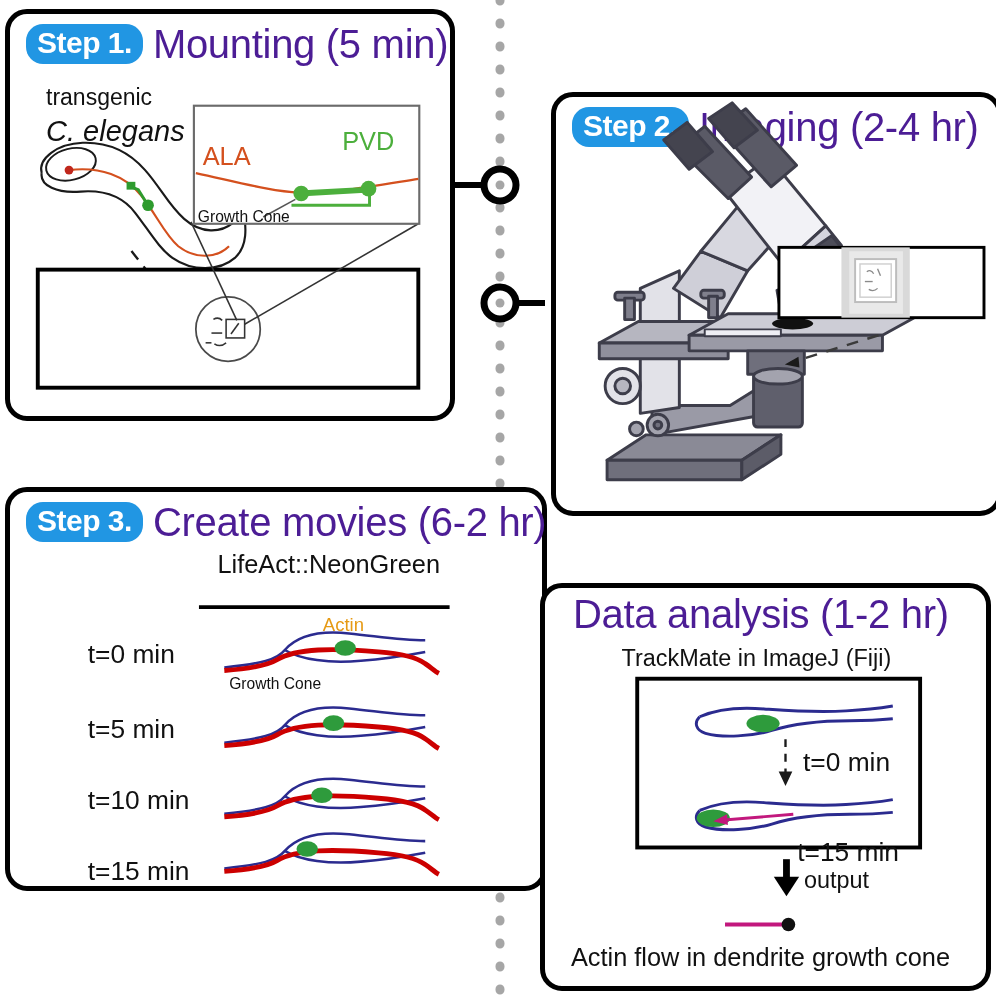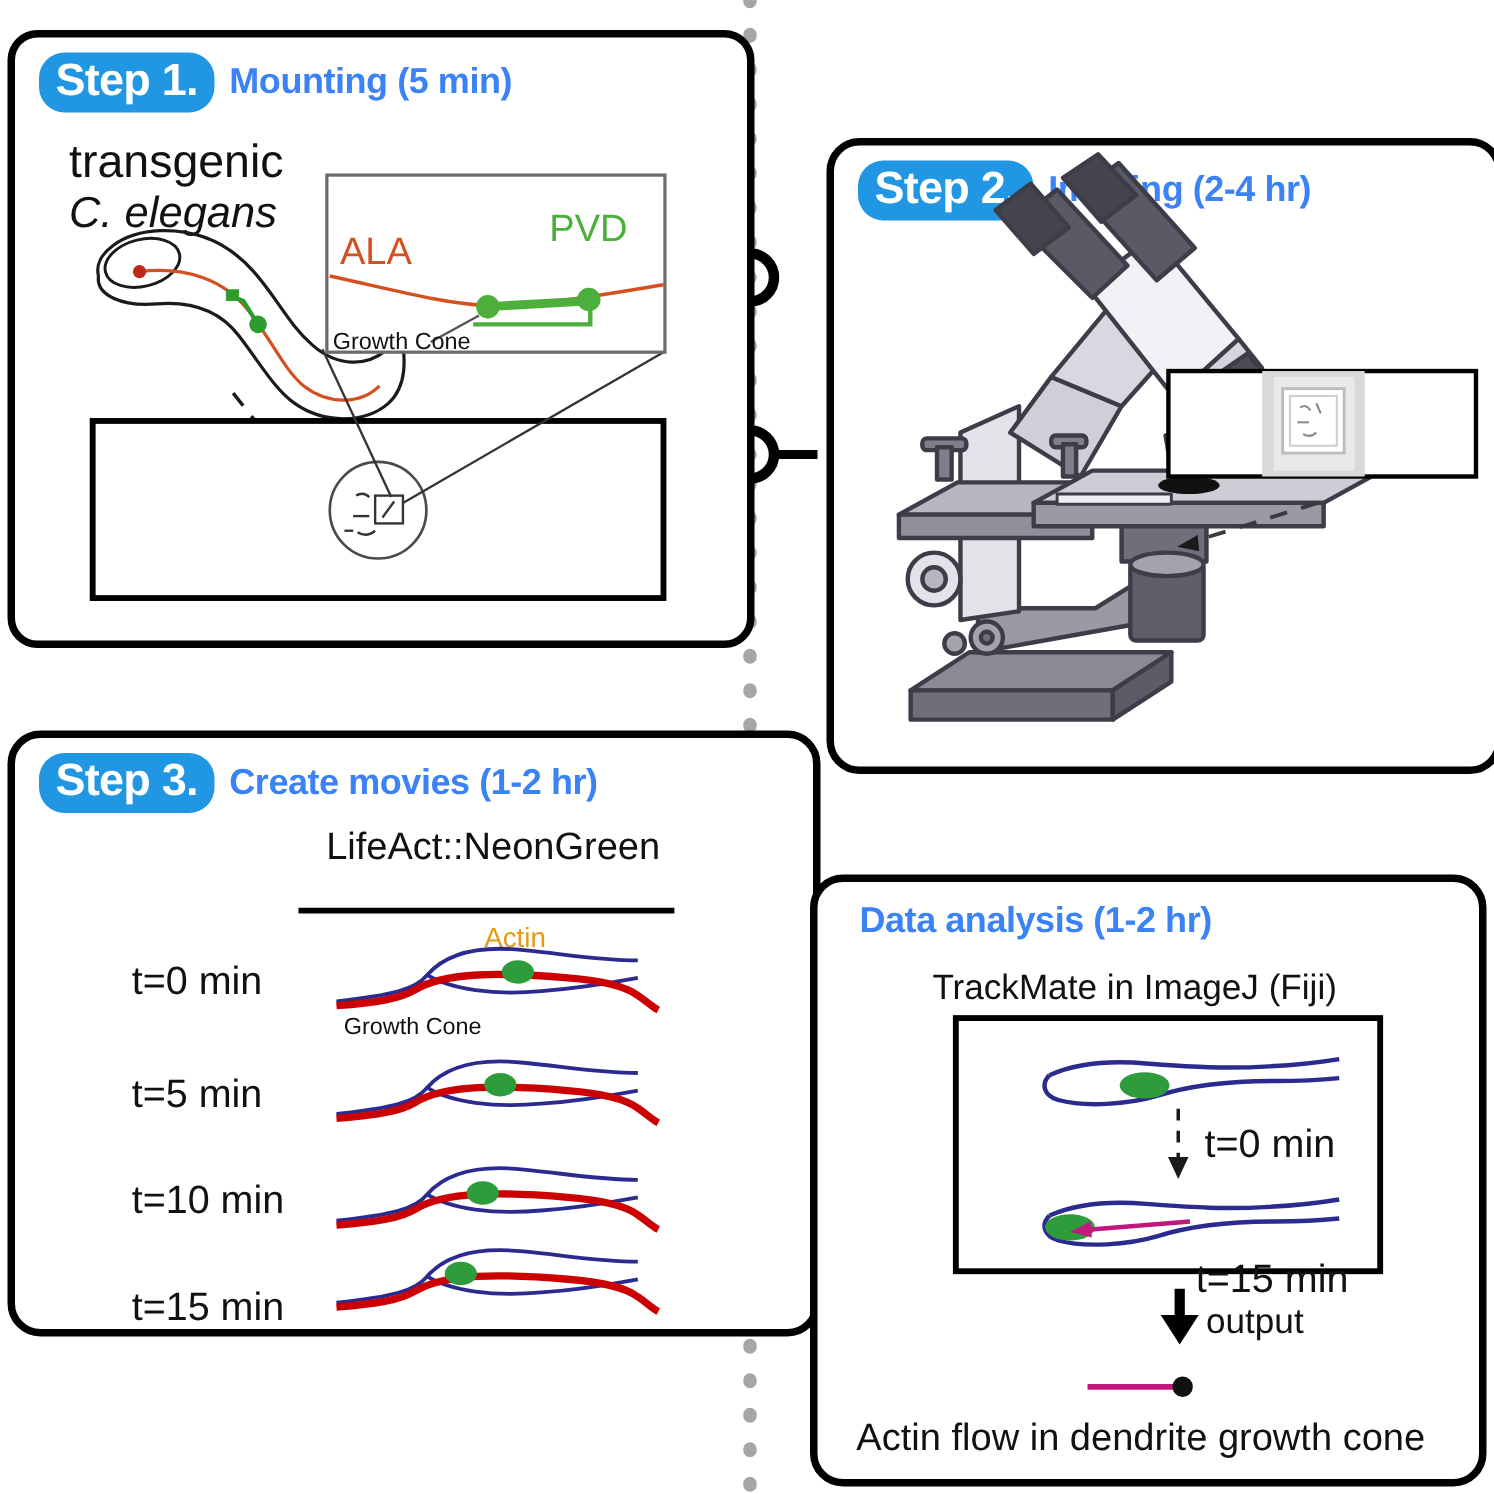--- a/index.html
+++ b/index.html
@@ -13,21 +13,21 @@
   #root{position:relative;width:996px;height:996px;}
 
   
   .panel{
     position:absolute;
     background:#ffffff;
     border:5px solid #000000;
     border-radius:22px;
     box-sizing:border-box;
   }
-  #panel-1{left:5px;  top:20px;   width:498px; height:412px;border-radius:20px;}
+  #panel-1{left:5px;  top:9px;   width:450px; height:412px;}
   #panel-2{left:540px;top:92px;  width:451px; height:424px;margin-left:11px;}
   #panel-3{left:5px;  top:487px; width:542px; height:404px;}
   #panel-4{left:540px;top:583px; width:451px; height:408px;}
 
   
   .step-head{
     position:absolute;
     left:16px; top:10px;
     display:flex;align-items:center;
     white-space:nowrap;
@@ -36,36 +36,35 @@
     background:#2196E3;
     color:#ffffff;
     font-weight:bold;
     font-size:30px;
     line-height:30px;
     padding:4px 11px 6px 11px;
     border-radius:17px;
     letter-spacing:-0.5px;
   }
   .step-title{
-    color:#3b82f6;
-    font-size:24px;
+    color:#4c1d95;
+    font-size:40px;
     line-height:32px;
     margin-left:10px;
     letter-spacing:-0.3px;
-    font-weight:bold;
   }
   #panel-4 .step-head{left:14px;}
   #panel-4 .step-title{margin-left:14px;}
 
   
   .canvas{position:absolute;left:0;top:0;width:100%;height:100%;overflow:visible;}
 
   
   .txt{position:absolute;color:#111111;white-space:pre;}
-  .t-transgenic{left:36px;top:66px;font-size:31px;line-height:34px;}
+  .t-transgenic{left:36px;top:66px;font-size:23px;line-height:34px;}
   .t-celegans{left:36px;top:100px;font-size:29px;line-height:34px;font-style:italic;}
 
   
   #spine{position:absolute;left:0;top:0;width:996px;height:996px;}
 </style>
 </head>
 <body>
 
 <div id="root">
 
@@ -237,21 +236,21 @@
         <line x1="330" y1="244" x2="240" y2="272" stroke="#3a3a3a" stroke-width="2.6" stroke-dasharray="12 10"></line>
         <polygon points="234,274 248,266 249,277" fill="#1a1a1a"></polygon>
       </g>
     </svg>
 
   </div>
 
   <div class="panel" id="panel-3">
     <div class="step-head">
       <span class="step-badge">Step 3.</span>
-      <span class="step-title">Create movies (1-2 hr)</span>
+      <span class="step-title">Create movies (6-2 hr)</span>
     </div>
 
     <svg class="canvas" viewBox="0 0 450 404">
 
       <text x="165" y="83" font-size="26" fill="#111" font-family="Liberation Sans, sans-serif">LifeAct::NeonGreen</text>
       <line x1="146" y1="118" x2="403" y2="118" stroke="#000" stroke-width="4"></line>
 
       <text x="273" y="143" font-size="19" fill="#E69A14" font-family="Liberation Sans, sans-serif">Actin</text>
 
       <g>

